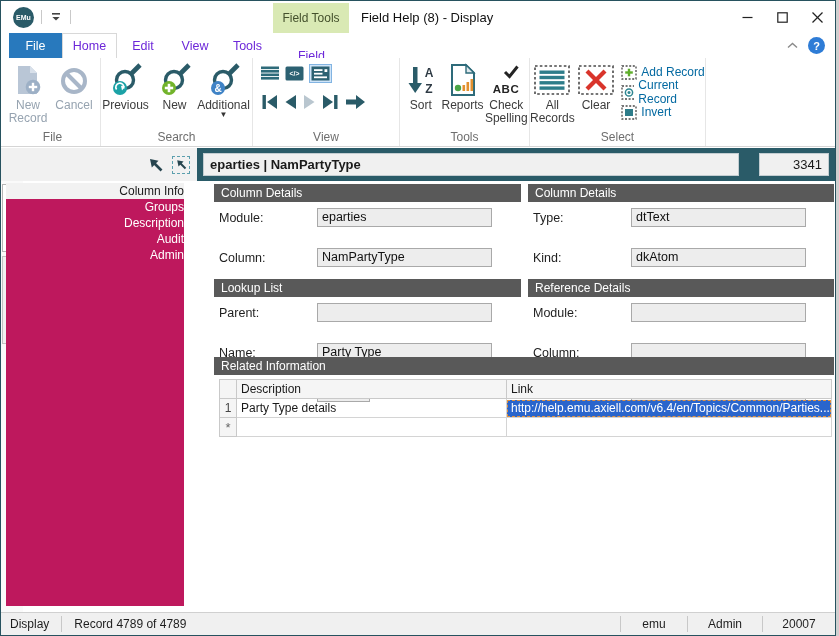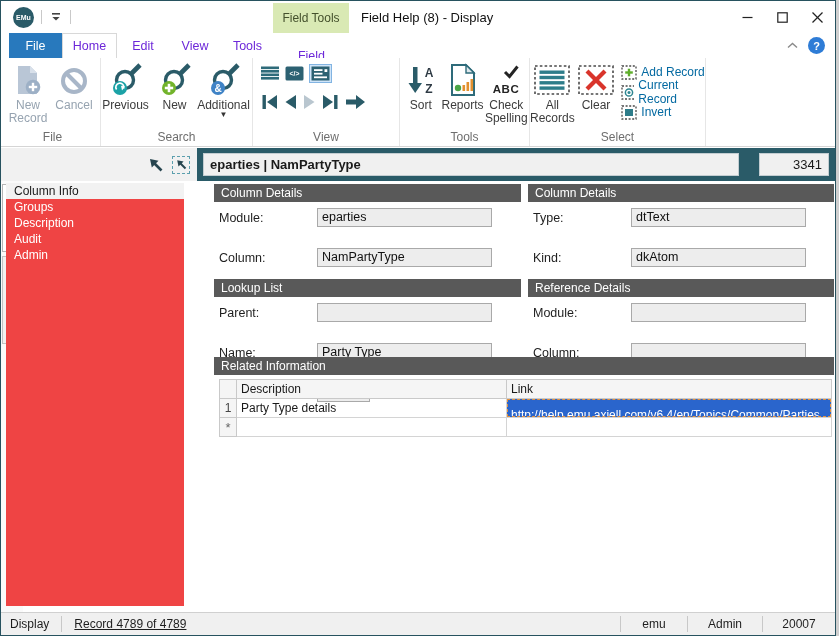--- a/index.html
+++ b/index.html
@@ -58,21 +58,21 @@
   .band-rec { width:70px; height:23px; background:#f0f0f0; border:1px solid #c3cdd1; font-size:13px; color:#1a1a1a; line-height:21px; text-align:right; padding:0 6px; }
 
   
   .bodyarea { position:absolute; left:0; top:180px; right:0; bottom:23px; background:#fff; }
   .side-strip { position:absolute; left:0; top:0; width:22px; bottom:0; background:#fafafa; }
   .vtab { position:absolute; left:1px; width:20px; display:flex; align-items:center; justify-content:center; font-size:12px; color:#222; border:1px solid #c2c2c2; background:#f0f0f0; }
   .vtab span { writing-mode:vertical-rl; transform:rotate(180deg); }
   .vtab.sel { background:#fff; border-color:#b5b5b5; }
   .vtab-tabs { top:3px; height:68px; }
   .vtab-short { top:75px; height:88px; }
-  .side-panel { position:absolute; left:5px; top:2px; width:178px; height:423px; background:#ef4444; }
+  .side-panel { position:absolute; left:5px; top:2px; width:178px; height:423px; background:#be185d;text-align:right; }
   .sp-item { height:16px; line-height:16px; font-size:12px; color:#fff; padding-left:8px; cursor:default; }
   .sp-item.sel { background:#f2f2f2; color:#1a1a1a; }
 
   .main { position:absolute; left:207px; top:0; right:1px; bottom:0; background:#fff; }
   .sec-h { height:18px; background:#595959; color:#fff; font-size:12px; line-height:18px; padding-left:7px; }
   .col { position:absolute; top:3px; }
   .col-l { left:6px; width:307px; }
   .col-r { left:320px; width:306px; }
   .frow { display:flex; align-items:center; height:19px; margin-top:21px; }
   .frow.first { margin-top:6px; }
@@ -80,29 +80,29 @@
   .fld { width:175px; height:19px; background:#ededed; border:1px solid #a9a9a9; font-size:12.5px; line-height:17px; padding:0 4px; color:#111; white-space:nowrap; overflow:hidden; }
   .fld.short { width:53px; }
   .sec-h.mt { margin-top:12px; }
 
   .related { position:absolute; left:6px; top:176px; width:620px; }
   .rel-table { margin:4px 0 0 5px; width:612px; border-collapse:collapse; table-layout:fixed; font-size:12px; color:#1a1a1a; }
   .rel-table td { border:1px solid #d4d4d4; height:19px; padding:0 4px; white-space:nowrap; overflow:hidden; }
   .rel-table tr.hdr td { background:#f5f5f5; border-color:#c9c9c9; }
   .rel-table td.numc { width:17px; background:#f5f5f5; border-color:#c9c9c9; text-align:center; padding:0; color:#444; }
   .rel-table col.c-num { width:17px; } .rel-table col.c-desc { width:270px; } .rel-table col.c-link { width:325px; }
-  .linksel { height:17px; background:#2a65cc; border:1px dashed #e0913f; color:#fff; line-height:15px; padding:8px 3px; white-space:nowrap; overflow:hidden; }
+  .linksel { height:17px; background:#2a65cc; border:1px dashed #e0913f; color:#fff; line-height:15px; padding:0 3px; white-space:nowrap; overflow:hidden; }
   .star { font-size:13px; color:#666; }
 
   
   .statusbar { position:absolute; left:0; bottom:0; right:0; height:23px; background:#f0f0f0; border-top:1px solid #d0d0d0; display:flex; align-items:stretch; font-size:12px; color:#1e1e1e; }
   .sb-cell { display:flex; align-items:center; }
   .sb-sep { width:1px; background:#c8c8c8; margin:3px 0; }
   .sb-mode { padding:0 12px 0 9px; }
-  .sb-rec { padding:0 14px 0 12px;text-decoration:underline; }
+  .sb-rec { padding:0 14px 0 12px; }
   .sb-spacer { flex:1; }
   .sb-right { width:66px; justify-content:center; }
   .sb-right2 { width:74px; justify-content:center; }
   .sb-right3 { width:72px; justify-content:center; }
 </style>
 </head>
 <body>
 
 <div class="window">
 

